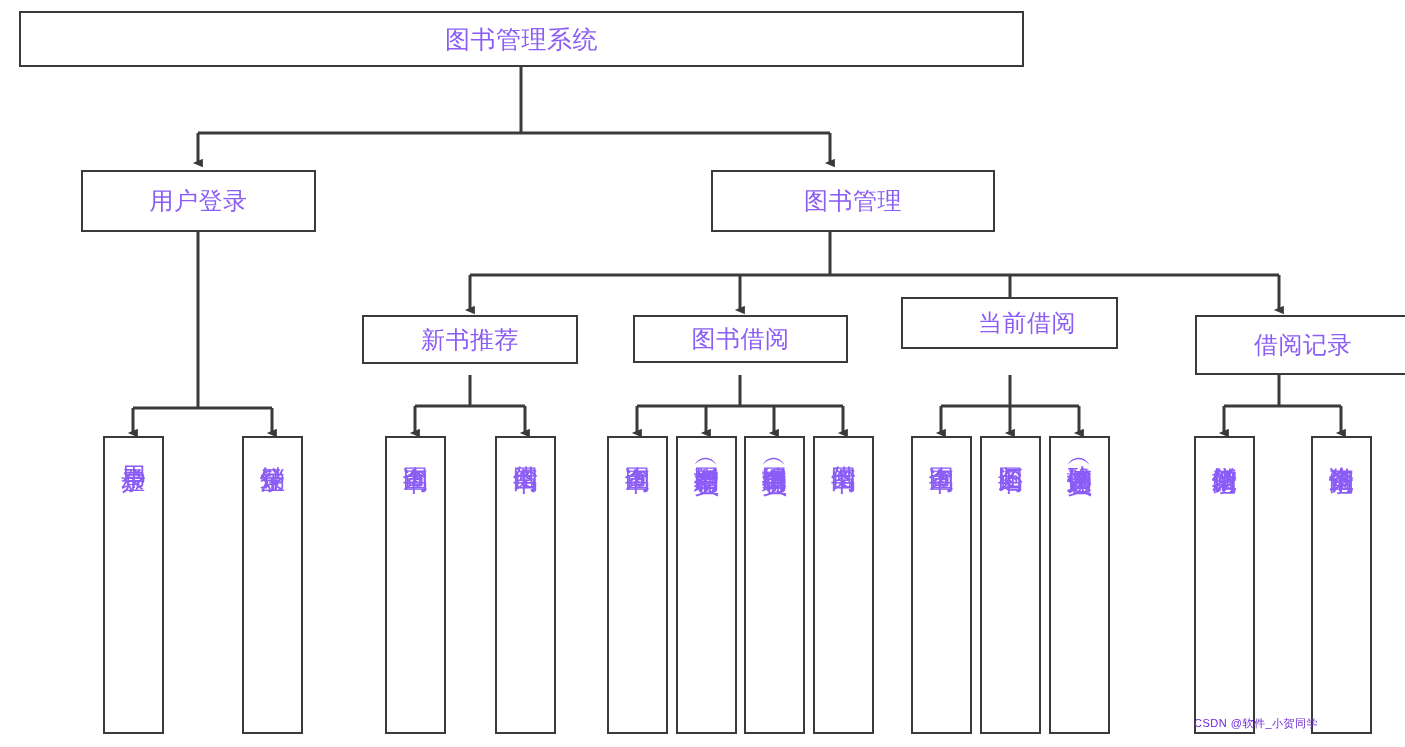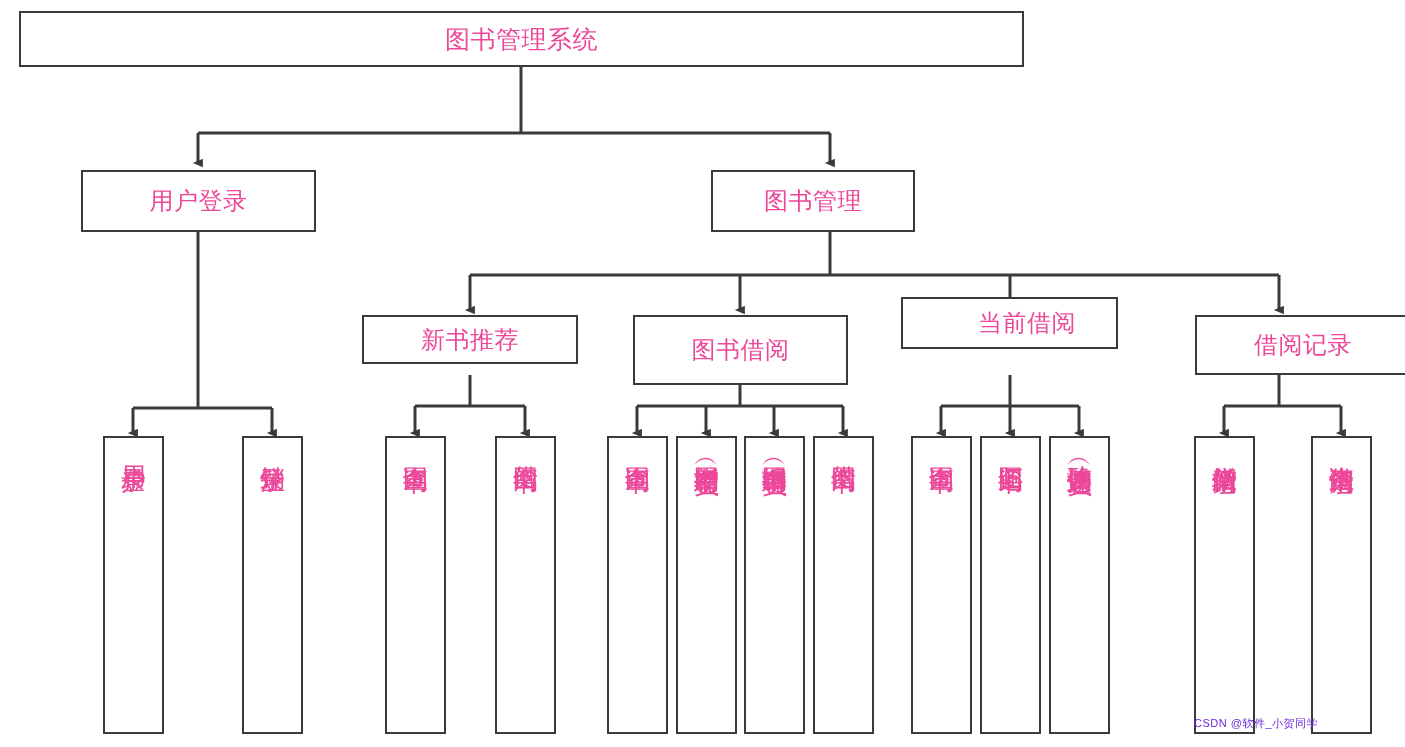--- a/index.html
+++ b/index.html
@@ -26,21 +26,21 @@
     pointer-events: none;
   }
   .node {
     position: absolute;
     box-sizing: border-box;
     background: #ffffff;
     border: 2.5px solid #3a3a3a;
     display: flex;
     align-items: center;
     justify-content: center;
-    color: #ec4899;
+    color: #8b5cf6;
   }
   .node .lbl {
     display: block;
     text-align: center;
     line-height: 1.0;
   }
   .node.horiz .lbl {
     font-size: 24px;
     letter-spacing: 0.5px;
   }
@@ -123,28 +123,28 @@
     </g>
   </svg>
 
   <div class="node horiz root" style="left:19px; top:11px; width:1005px; height:56px;">
     <span class="lbl">图书管理系统</span>
   </div>
 
   <div class="node horiz" style="left:81px; top:170px; width:235px; height:62px;">
     <span class="lbl">用户登录</span>
   </div>
-  <div class="node horiz" style="left:711px; top:170px; width:204px; height:62px;">
+  <div class="node horiz" style="left:711px; top:170px; width:284px; height:62px;">
     <span class="lbl">图书管理</span>
   </div>
 
   <div class="node horiz" style="left:362px; top:315px; width:216px; height:49px;">
     <span class="lbl">新书推荐</span>
   </div>
-  <div class="node horiz" style="left:633px; top:315px; width:215px; height:70px;">
+  <div class="node horiz" style="left:633px; top:315px; width:215px; height:48px;">
     <span class="lbl">图书借阅</span>
   </div>
   <div class="node horiz" style="left:901px; top:297px; width:217px; height:52px;padding-left:35px;">
     <span class="lbl">当前借阅</span>
   </div>
   <div class="node horiz" style="left:1171px; top:315px; width:216px; height:60px;margin-left:24px;">
     <span class="lbl">借阅记录</span>
   </div>
 
   <div class="node leaf" style="left:103px; top:436px; width:61px; height:298px;">

